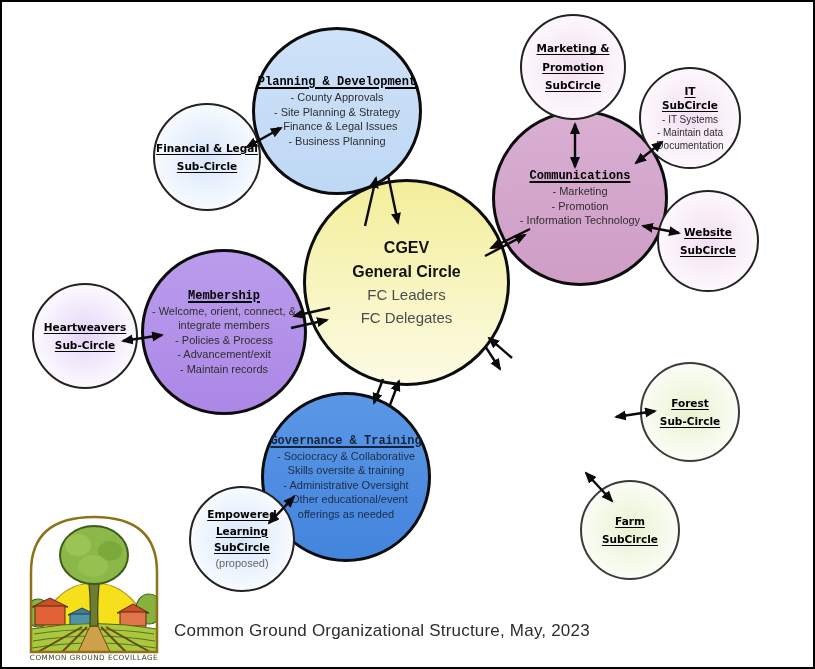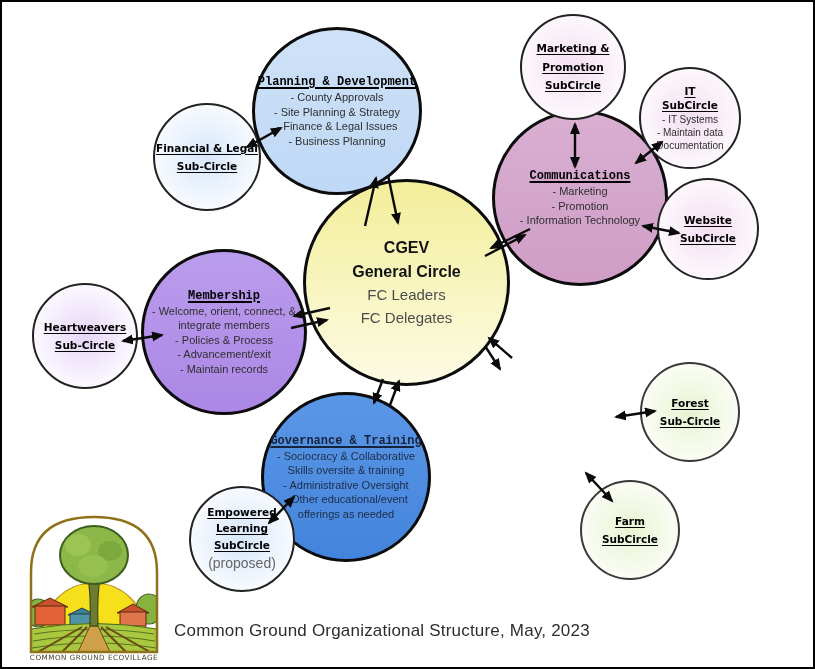--- a/index.html
+++ b/index.html
@@ -21,21 +21,21 @@
     line-height:1.35;white-space:nowrap;display:block;
   }
   .b{
     font-size:11px;line-height:1.32;color:#2f2f2f;white-space:nowrap;display:block;
   }
   .st{
     font-family:"DejaVu Sans",sans-serif;font-weight:bold;font-size:10.5px;color:#000;
     text-decoration:underline;text-decoration-thickness:1.4px;text-underline-offset:2px;
     line-height:1.75;white-space:nowrap;display:block;
   }
-  .note{font-size:14px;color:#666;line-height:1.5;display:block;}
+  .note{font-size:11px;color:#666;line-height:1.5;display:block;}
   .gc-title{font-size:16px;font-weight:bold;color:#111;line-height:1.5;white-space:nowrap;display:block;}
   .gc-sub{font-size:15px;color:#4d4d4d;line-height:1.5;white-space:nowrap;display:block;}
   
   .f-planning{background:linear-gradient(180deg,#cfe2f8 0%,#bed8f5 100%);}
   .f-general{background:linear-gradient(180deg,#f3ee9a 0%,#f7f4bb 45%,#fcfbe4 100%);}
   .f-comms{background:linear-gradient(180deg,#d9afd2 0%,#cf9dc6 100%);}
   .f-membership{background:linear-gradient(180deg,#ba9cec 0%,#ac87e6 100%);}
   .f-governance{background:linear-gradient(180deg,#5b97e6 0%,#4384dc 100%);}
   .f-land{background:linear-gradient(180deg,#c3de86 0%,#b0d36c 100%);border-color:#333;}
   .f-subblue{background:radial-gradient(circle,#d6e6fa 0%,#fcfdff 80%);}
@@ -109,21 +109,21 @@
   </div>
 
   <div class="circle sub f-subpink" style="left:637px;top:65px;width:102px;height:102px;">
     <span class="st" style="line-height:1.35">IT</span>
     <span class="st" style="line-height:1.45">SubCircle</span>
     <span class="b" style="font-size:10px">- IT Systems</span>
     <span class="b" style="font-size:10px">- Maintain data</span>
     <span class="b" style="font-size:10px">Documentation</span>
   </div>
 
-  <div class="circle sub f-subpink" style="left:655px;top:176px;width:102px;height:102px;">
+  <div class="circle sub f-subpink" style="left:655px;top:188px;width:102px;height:102px;">
     <span class="st">Website</span>
     <span class="st">SubCircle</span>
   </div>
 
   <div class="circle sub f-subpurple" style="left:30px;top:281px;width:106px;height:106px;">
     <span class="st">Heartweavers</span>
     <span class="st">Sub-Circle</span>
   </div>
 
   <div class="circle sub f-subblue" style="left:187px;top:484px;width:106px;height:106px;">

